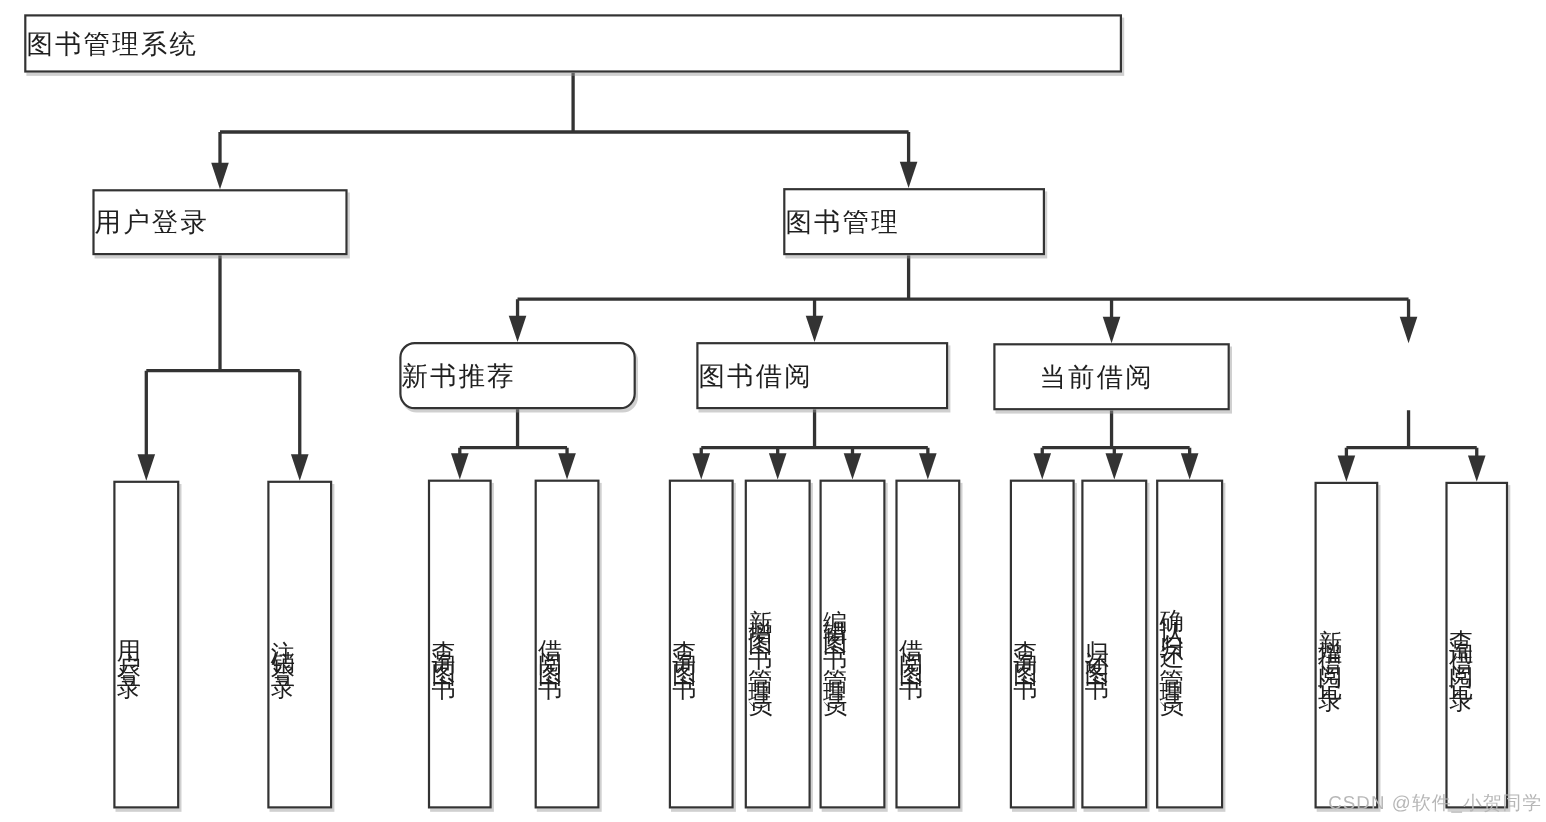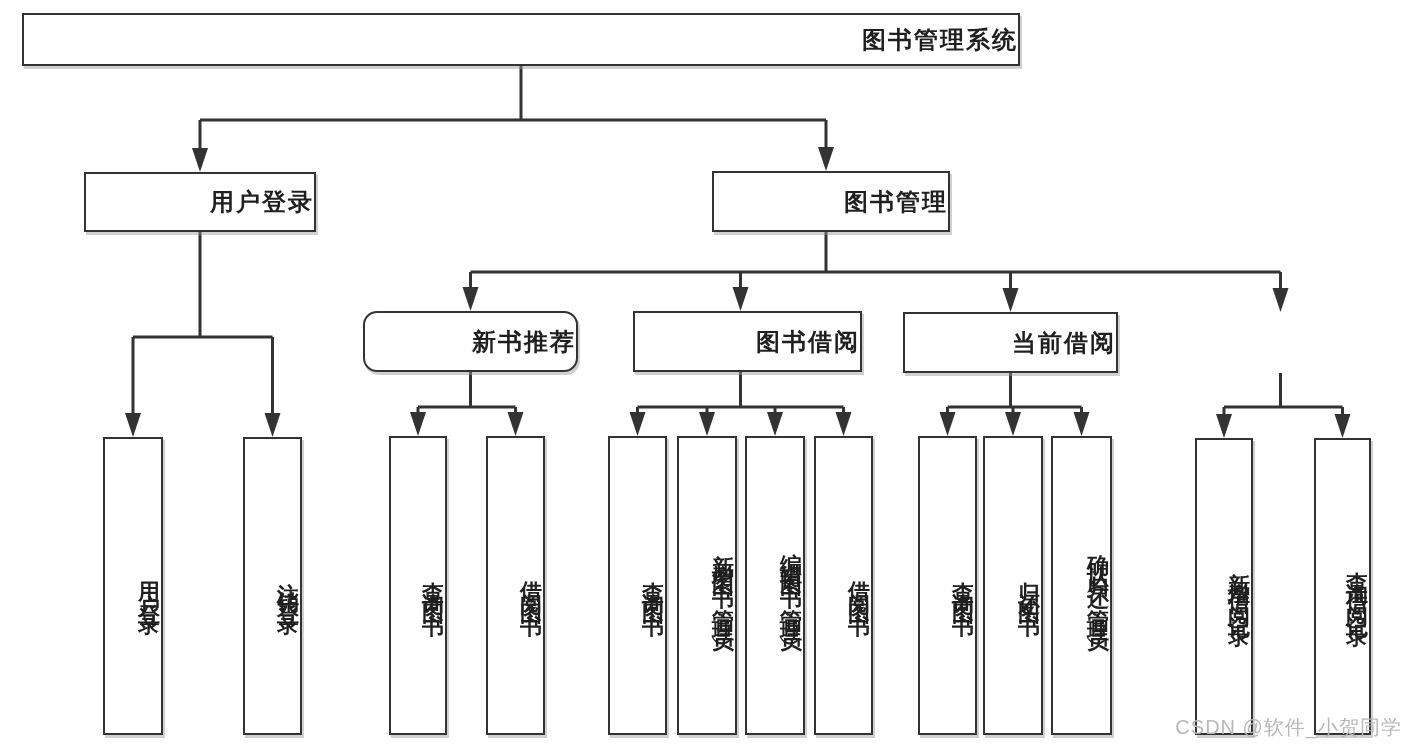--- a/index.html
+++ b/index.html
@@ -11,35 +11,35 @@
     overflow:hidden;
   }
   #connectors{position:absolute;left:0;top:0;z-index:1;}
   .line{stroke:var(--line,#333);stroke-width:3;fill:none;}
   .arrow{fill:var(--line,#333);stroke:none;}
   .node{
     position:absolute;box-sizing:border-box;z-index:2;
     background:var(--node-fill,#fff);
     border:2.5px solid var(--node-border,#333);
     box-shadow:2px 3px 0 rgba(150,150,150,0.45);
-    display:flex;align-items:center;justify-content:flex-end;
+    display:flex;align-items:center;justify-content:flex-start;
     color:var(--text,#1f1f1f);
-    font-size:24px;letter-spacing:2px;white-space:nowrap;font-weight:bold;
+    font-size:24px;letter-spacing:2px;white-space:nowrap;
   }
   .leaf{font-size:22px;letter-spacing:0;}
   .leaf .vtext{
     writing-mode:vertical-rl;
     letter-spacing:11px;
     line-height:1.1;
     white-space:nowrap;
   }
   #watermark{
     position:absolute;right:3px;bottom:6px;z-index:5;
     color:var(--watermark,#b7b7b7);
-    font-size:20px;letter-spacing:1px;
+    font-size:17px;letter-spacing:1px;
   }
 </style>
 </head>
 <body>
 
 <div id="stage">
 
   <svg id="connectors" width="1405" height="747" viewBox="0 0 1405 747">
       <path d="M521,66V120 M200,120H826 M200,120V154 M826,120V153" class="line"></path>
       <polygon points="200,172 192,148 208,148" class="arrow"></polygon>
@@ -79,21 +79,21 @@
   <div class="node" style="left:712px;top:171px;width:238px;height:61px;">
     <span>图书管理</span>
   </div>
 
   <div class="node" style="left:363px;top:311px;width:215px;height:61px;border-radius:14px;">
     <span>新书推荐</span>
   </div>
   <div class="node" style="left:633px;top:311px;width:229px;height:61px;">
     <span>图书借阅</span>
   </div>
-  <div class="node" style="left:903px;top:312px;width:215px;height:61px;">
+  <div class="node" style="left:903px;top:312px;width:215px;height:61px;padding-left:40px;">
     <span>当前借阅</span>
   </div>
 
   <div class="node leaf" style="left:103px;top:437px;width:60px;height:298px;">
     <span class="vtext">用户登录</span>
   </div>
   <div class="node leaf" style="left:243px;top:437px;width:59px;height:298px;">
     <span class="vtext">注销登录</span>
   </div>
 

